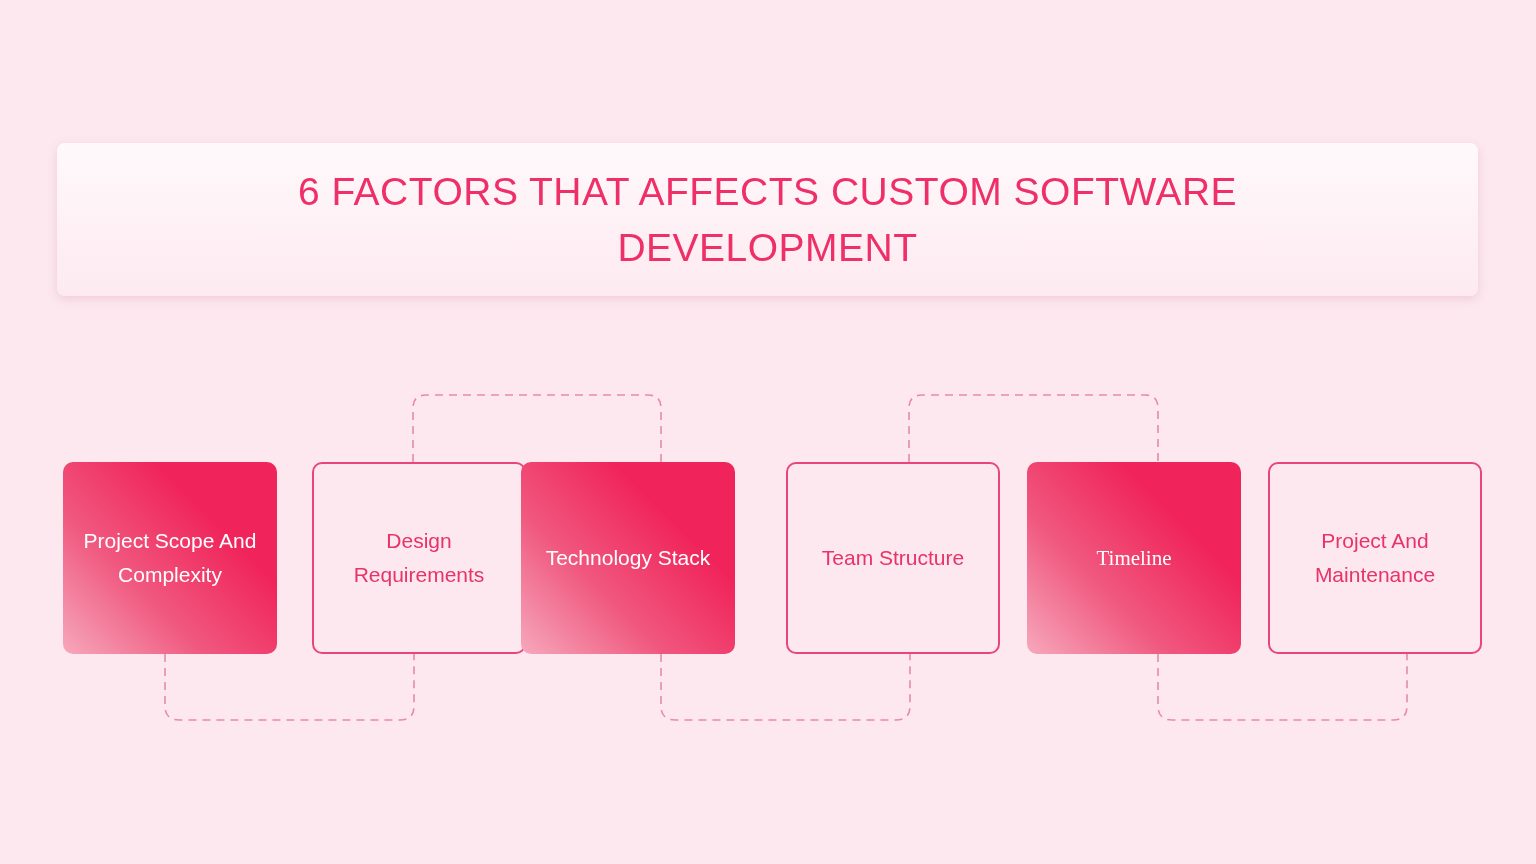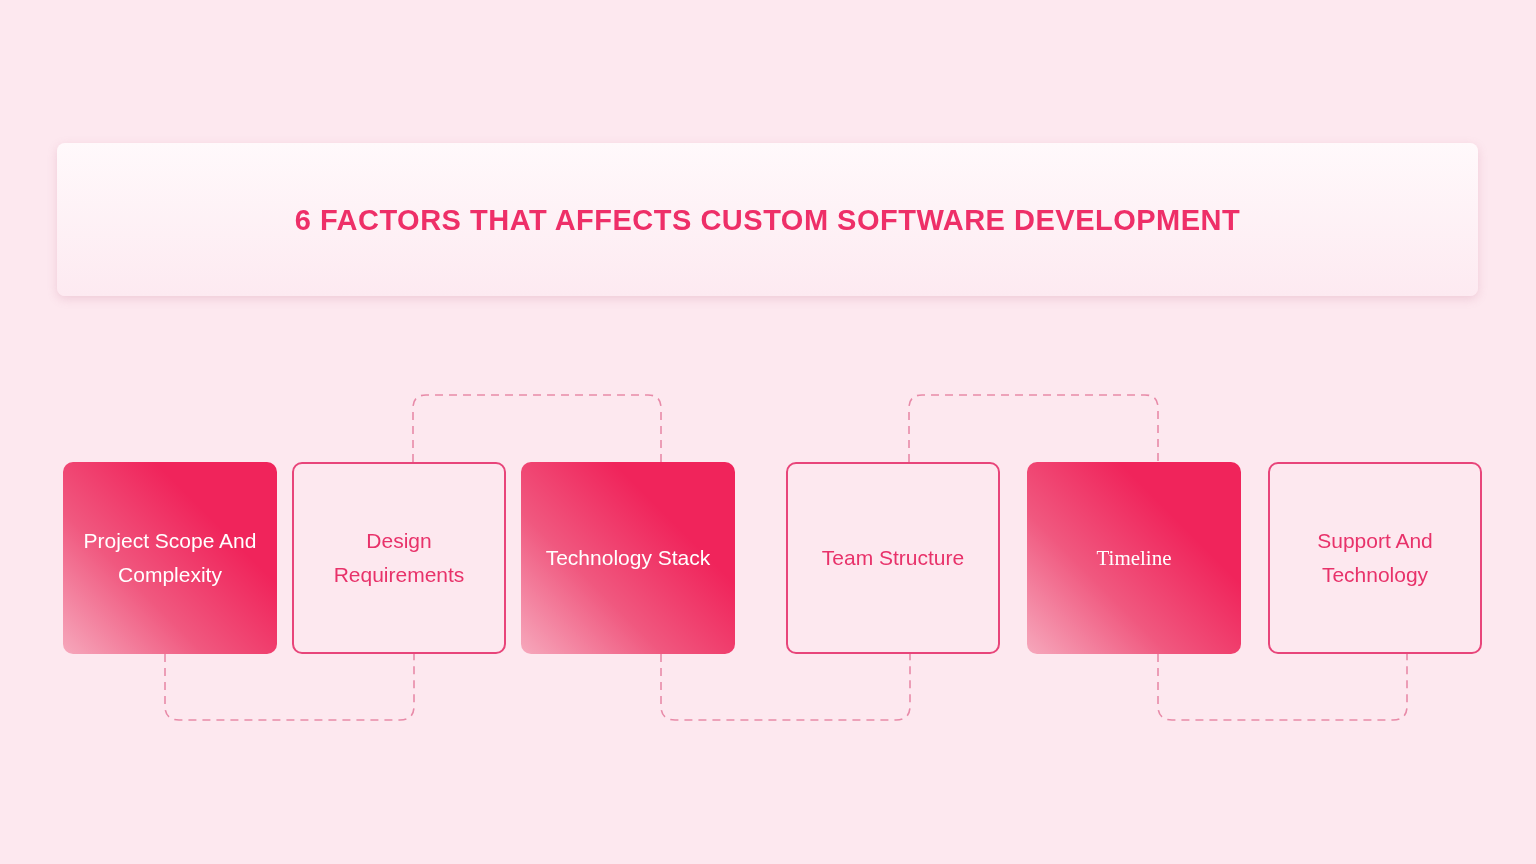--- a/index.html
+++ b/index.html
@@ -11,21 +11,21 @@
     }
     .title-card {
       position: absolute; left: 57px; top: 143px; width: 1421px; height: 153px;
       border-radius: 8px;
       background: linear-gradient(180deg, #fff9fb 0%, #fdeaf1 100%);
       box-shadow: 0 3px 10px rgba(200, 120, 150, 0.25);
       display: flex; align-items: center; justify-content: center;
       text-align: center;
     }
     .title-text {
-      color: #ee2f68; font-weight: bold; font-size: 29px; line-height: 56px;
+      color: #ee2f68; font-weight: normal; font-size: 39px; line-height: 56px;
       letter-spacing: 0.5px; width: 1020px; margin: 0;
     }
     svg.connectors { position: absolute; left: 0; top: 0; }
     .box {
       position: absolute; top: 462px; width: 214px; height: 192px;
       border-radius: 10px; box-sizing: border-box;
       display: flex; align-items: center; justify-content: center; text-align: center;
       font-size: 21px; line-height: 34px; padding: 0 18px;
     }
     .box.filled {
@@ -54,27 +54,27 @@
 
     <path d="M661 654 V706 Q661 720 675 720 H896 Q910 720 910 706 V654"></path>
 
     <path d="M1158 654 V706 Q1158 720 1172 720 H1393 Q1407 720 1407 706 V654"></path>
   </g>
 </svg>
 
 <div class="box filled" style="left:63px;align-items:center;">
   <span>Project Scope And Complexity</span>
 </div>
-<div class="box outline" style="left:292px;">
+<div class="box outline" style="left:312px;">
   <span>Design Requirements</span>
 </div>
 <div class="box filled" style="left:521px;">
   <span>Technology Stack</span>
 </div>
 <div class="box outline" style="left:786px;">
   <span>Team Structure</span>
 </div>
 <div class="box filled" style="left:1027px;font-family:Liberation Serif, serif;">
   <span>Timeline</span>
 </div>
 <div class="box outline" style="left:1268px;">
-  <span>Support And Technology</span>
+  <span>Project And Maintenance</span>
 </div>
 
 </body></html>

